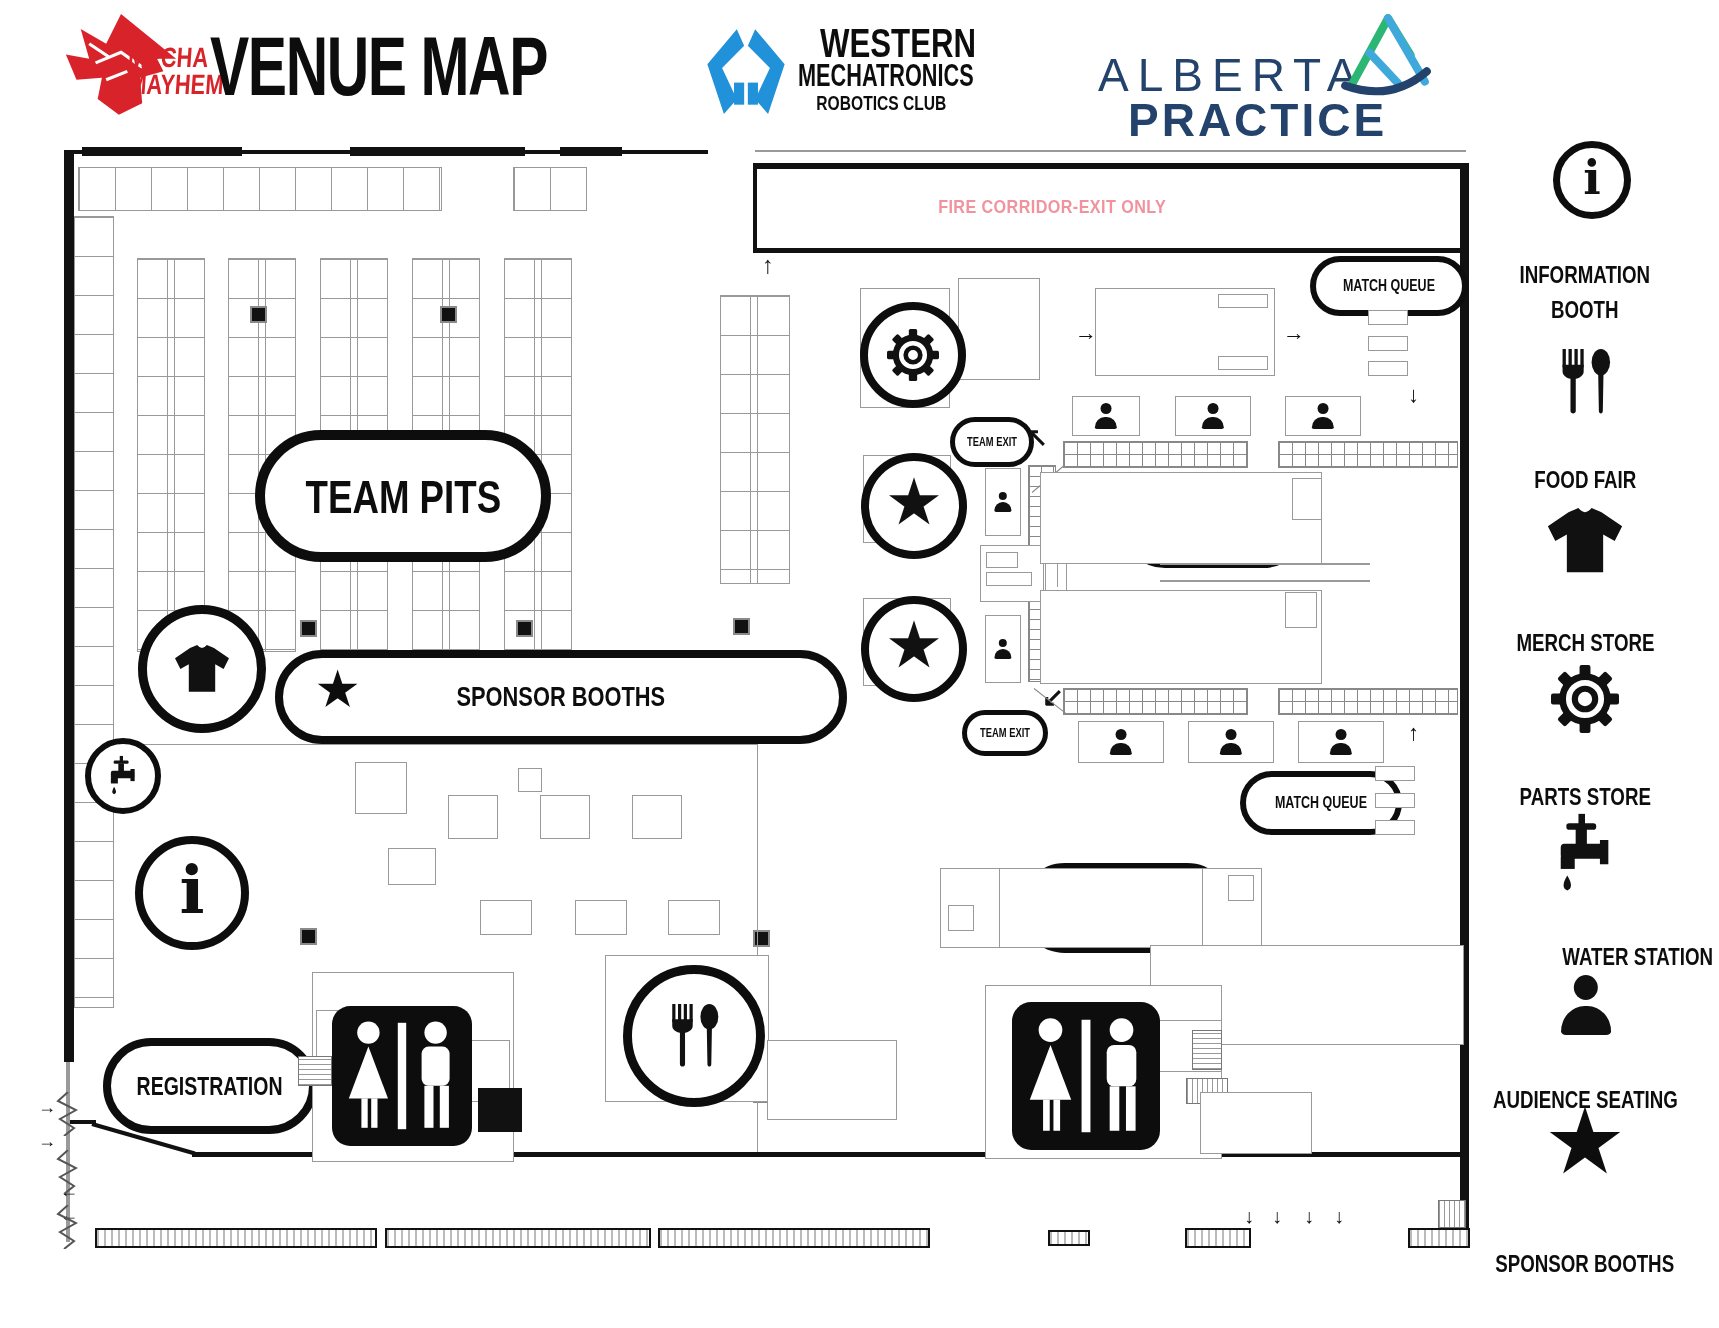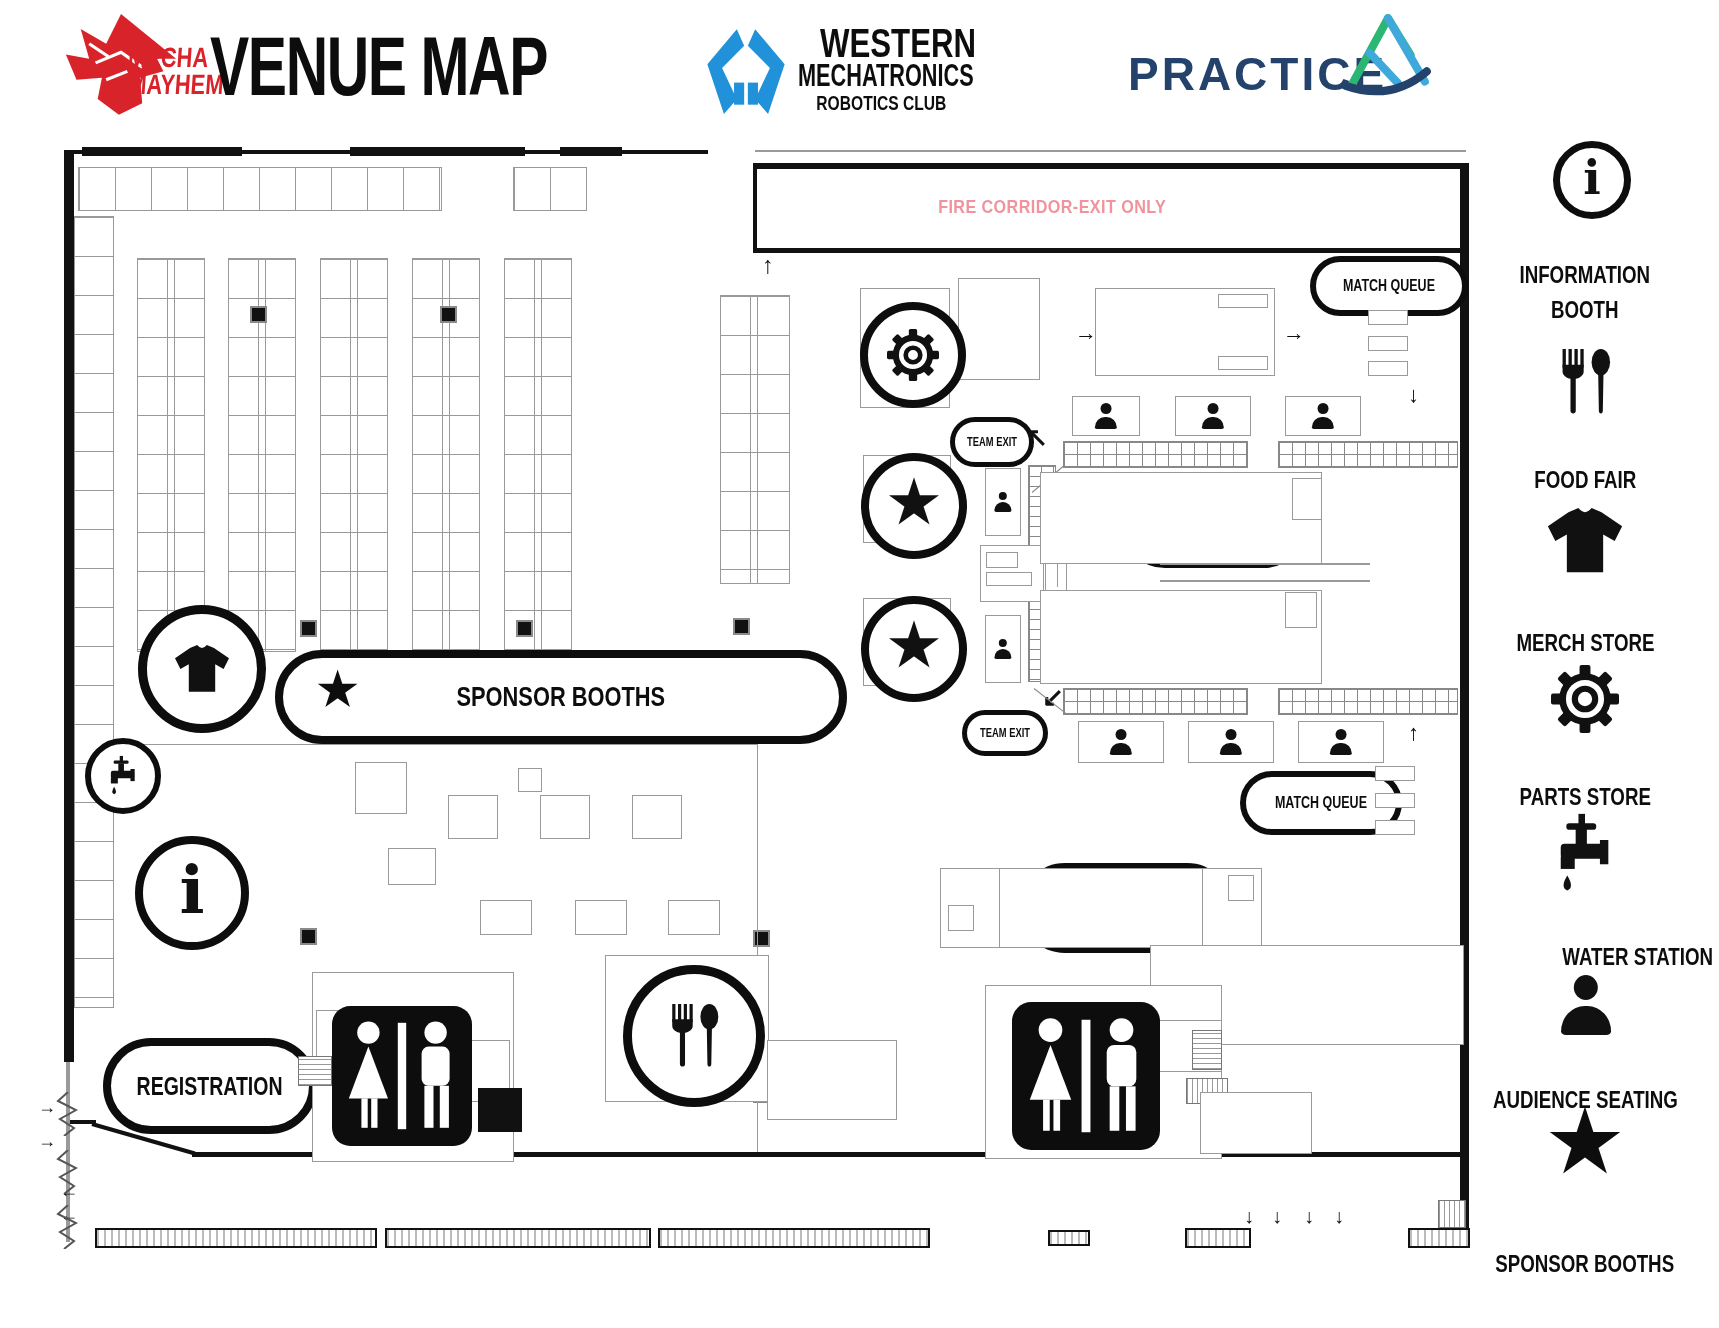--- a/index.html
+++ b/index.html
@@ -84,20 +84,21 @@
       <rect x="52" y="60" width="11" height="24"></rect>
     </g>
   </svg>
   <div class="abs" style="left:798px;top:28px;font-weight:800;color:#0d0d0d;">
     <div style="font-size:40px;line-height:31px"><span class="cond">WESTERN</span></div>
     <div style="font-size:31px;line-height:33px"><span style="display:inline-block;transform:scaleX(0.70);transform-origin:left;">MECHATRONICS</span></div>
     <div style="font-size:20px;line-height:22px"><span class="cond">ROBOTICS CLUB</span></div>
   </div>
 
   <div class="abs" style="left:1098px;top:52px;color:#24436c;font-weight:400;font-size:46px;letter-spacing:9px;">
+    <div style="line-height:46px">ALBERTA</div>
     <div style="line-height:44px;font-weight:800;letter-spacing:3px;margin-left:30px;">PRACTICE</div>
   </div>
   <svg class="abs" style="left:1335px;top:10px" width="102" height="92" viewBox="0 0 100 90">
     <g fill="none" stroke-linecap="round" stroke-linejoin="round" stroke-width="8">
       <path stroke="#2bb673" d="M16 74 L52 8 L74 44"></path>
       <path stroke="#3fa9dc" d="M52 8 L88 70 M34 42 L62 72"></path>
       <path stroke="#24436c" d="M10 74 Q55 90 90 60"></path>
     </g>
   </svg>
 
@@ -145,20 +146,23 @@
   <div class="gbox" style="left:355px;top:762px;width:50px;height:50px"></div>
   <div class="gbox" style="left:518px;top:768px;width:22px;height:22px"></div>
   <div class="gbox" style="left:448px;top:795px;width:48px;height:42px"></div>
   <div class="gbox" style="left:540px;top:795px;width:48px;height:42px"></div>
   <div class="gbox" style="left:632px;top:795px;width:48px;height:42px"></div>
   <div class="gbox" style="left:388px;top:848px;width:46px;height:35px"></div>
   <div class="gbox" style="left:480px;top:900px;width:50px;height:33px"></div>
   <div class="gbox" style="left:575px;top:900px;width:50px;height:33px"></div>
   <div class="gbox" style="left:668px;top:900px;width:50px;height:33px"></div>
 
+  <div class="pill" style="left:255px;top:430px;width:276px;height:112px;border-width:10px;font-size:47px">
+      <span class="cond">TEAM PITS</span>
+    </div>
 
   <div class="pill" style="left:275px;top:650px;width:556px;height:78px;border-width:8px;font-size:28px">
     <span class="abs" style="left:34px;top:8px;font-size:46px">★</span>
     <span class="cond">SPONSOR BOOTHS</span>
   </div>
 
 
   <div class="pill" style="left:103px;top:1038px;width:198px;height:80px;border-width:8px;font-size:25px">
       <span class="cond">REGISTRATION</span>
     </div>

